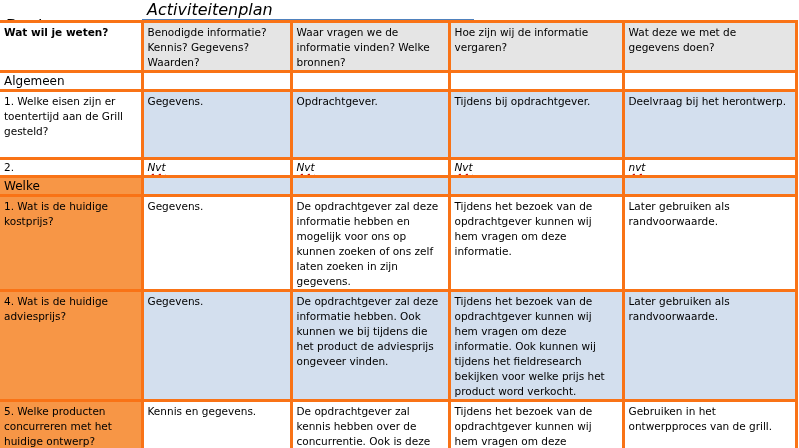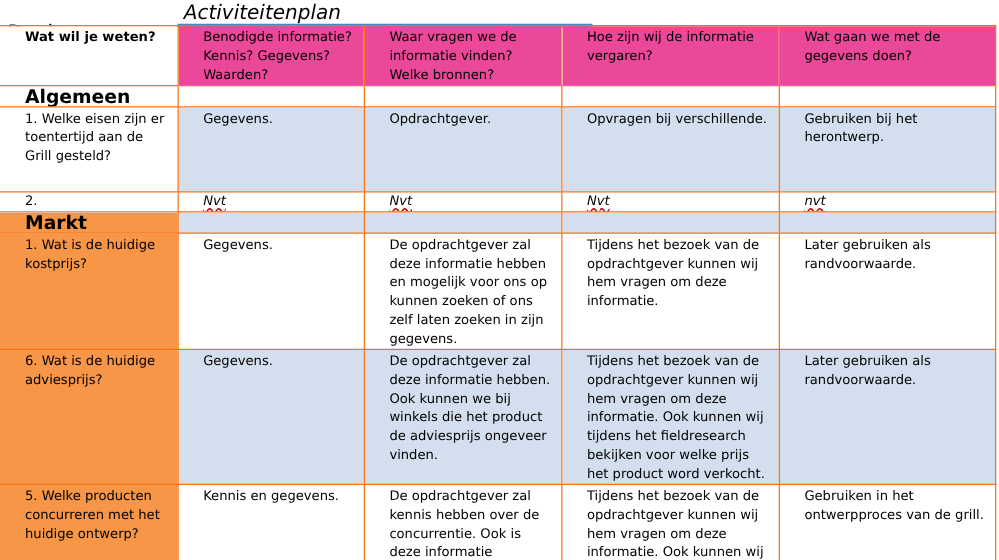--- a/index.html
+++ b/index.html
@@ -1,28 +1,28 @@
 <!DOCTYPE html>
 <html><head>
 <meta charset="utf-8">
 <style>
   html, body { margin:0; padding:0; background:#ffffff; }
   body { width:799px; height:448px; overflow:hidden; position:relative;
          font-family:"DejaVu Sans", sans-serif; font-size:10.5px; color:#000; }
   .title { position:absolute; top:0; height:20px; font-size:16px; line-height:20px; color:#000; }
   .title-bar { position:absolute; left:142px; top:19px; width:332px; height:3px; background:#4f81bd; }
   table { position:absolute; left:0; top:20px; border-collapse:collapse; table-layout:fixed; width:796px; }
-  td { border:1px solid #f97316; vertical-align:top; padding:2px 6px 0 20px; line-height:15px; overflow:hidden; }
+  td { border:3px solid #f97316; vertical-align:top; padding:2px 6px 0 4px; line-height:15px; overflow:hidden; }
   td.c0 { border-left:none; }
-  .hdr td { background:#ec4899; height:39px; }
+  .hdr td { background:#e5e5e5; height:39px; }
   .hdr td.c0 { background:#ffffff; font-weight:bold; }
   .blue td { background:#d3dfee; }
   .white td { background:#ffffff; }
   .section td { height:14px; padding-top:0; }
-  .section td.c0 { font-weight:bold; font-size:15px; line-height:16px; }
+  .section td.c0 { font-weight:normal; font-size:12px; line-height:16px; }
   .orange { background:#f79646 !important; }
   .nvt { text-decoration: underline wavy #c00000; text-underline-offset:2px;font-style:italic; }
   .row-sm td { height:12px; padding-top:0; }
 </style>
 </head>
 <body>
 
 <div class="title" style="left:6px;margin-top:16px;">Deelvraag</div>
 <div class="title" style="left:147px;font-style:italic;">Activiteitenplan</div>
 <div class="title-bar"></div>
@@ -34,63 +34,63 @@
       <col style="width:158px">
       <col style="width:174px">
       <col style="width:173px">
   </colgroup>
   <tbody>
       <tr class="hdr">
     <td class="c0">Wat wil je weten?</td>
     <td>Benodigde informatie? Kennis? Gegevens? Waarden?</td>
     <td>Waar vragen we de informatie vinden? Welke bronnen?</td>
     <td>Hoe zijn wij de informatie vergaren?</td>
-    <td>Wat gaan we met de gegevens doen?</td>
+    <td>Wat deze we met de gegevens doen?</td>
   </tr>
 
   <tr class="white section">
     <td class="c0">Algemeen</td>
     <td></td>
     <td></td>
     <td></td>
     <td></td>
   </tr>
   <tr class="blue" style="height:68px">
     <td class="c0" style="background:#fff">1.  Welke eisen zijn er toentertijd aan de Grill gesteld?</td>
     <td>Gegevens.</td>
     <td>Opdrachtgever.</td>
-    <td>Opvragen bij verschillende.</td>
-    <td>Gebruiken bij het herontwerp.</td>
+    <td>Tijdens bij opdrachtgever.</td>
+    <td>Deelvraag bij het herontwerp.</td>
   </tr>
   <tr class="white row-sm">
     <td class="c0">2.</td>
     <td><span class="nvt">Nvt</span></td>
     <td><span class="nvt">Nvt</span></td>
     <td><span class="nvt">Nvt</span></td>
     <td><span class="nvt">nvt</span></td>
   </tr>
 
   <tr class="blue section">
-    <td class="c0 orange">Markt</td>
+    <td class="c0 orange">Welke</td>
     <td></td>
     <td></td>
     <td></td>
     <td></td>
   </tr>
   <tr class="white" style="height:80px">
     <td class="c0 orange">1. Wat is de huidige kostprijs?</td>
     <td>Gegevens.</td>
     <td>De opdrachtgever zal deze informatie hebben en mogelijk voor ons op kunnen zoeken of ons zelf laten zoeken in zijn gegevens.</td>
     <td>Tijdens het bezoek van de opdrachtgever kunnen wij hem vragen om deze informatie.</td>
     <td>Later gebruiken als randvoorwaarde.</td>
   </tr>
   <tr class="blue" style="height:94px">
-    <td class="c0 orange">6. Wat is de huidige adviesprijs?</td>
+    <td class="c0 orange">4. Wat is de huidige adviesprijs?</td>
     <td>Gegevens.</td>
-    <td>De opdrachtgever zal deze informatie hebben. Ook kunnen we bij winkels die het product de adviesprijs ongeveer vinden.</td>
+    <td>De opdrachtgever zal deze informatie hebben. Ook kunnen we bij tijdens die het product de adviesprijs ongeveer vinden.</td>
     <td>Tijdens het bezoek van de opdrachtgever kunnen wij hem vragen om deze informatie. Ook kunnen wij tijdens het fieldresearch bekijken voor welke prijs het product word verkocht.</td>
     <td>Later gebruiken als randvoorwaarde.</td>
   </tr>
   <tr class="white" style="height:109px">
     <td class="c0 orange">5. Welke producten concurreren met het huidige ontwerp?</td>
     <td>Kennis en gegevens.</td>
     <td>De opdrachtgever zal kennis hebben over de concurrentie. Ook is deze informatie (gedeeltelijk) beschikbaar bij winkels die verschillende merken verkopen.</td>
     <td>Tijdens het bezoek van de opdrachtgever kunnen wij hem vragen om deze informatie. Ook kunnen wij tijdens het fieldresearch de concurrentie bekijken en winkelmedewerkers vragen naar informatie over de</td>
     <td>Gebruiken in het ontwerpproces van de grill.</td>
   </tr>

